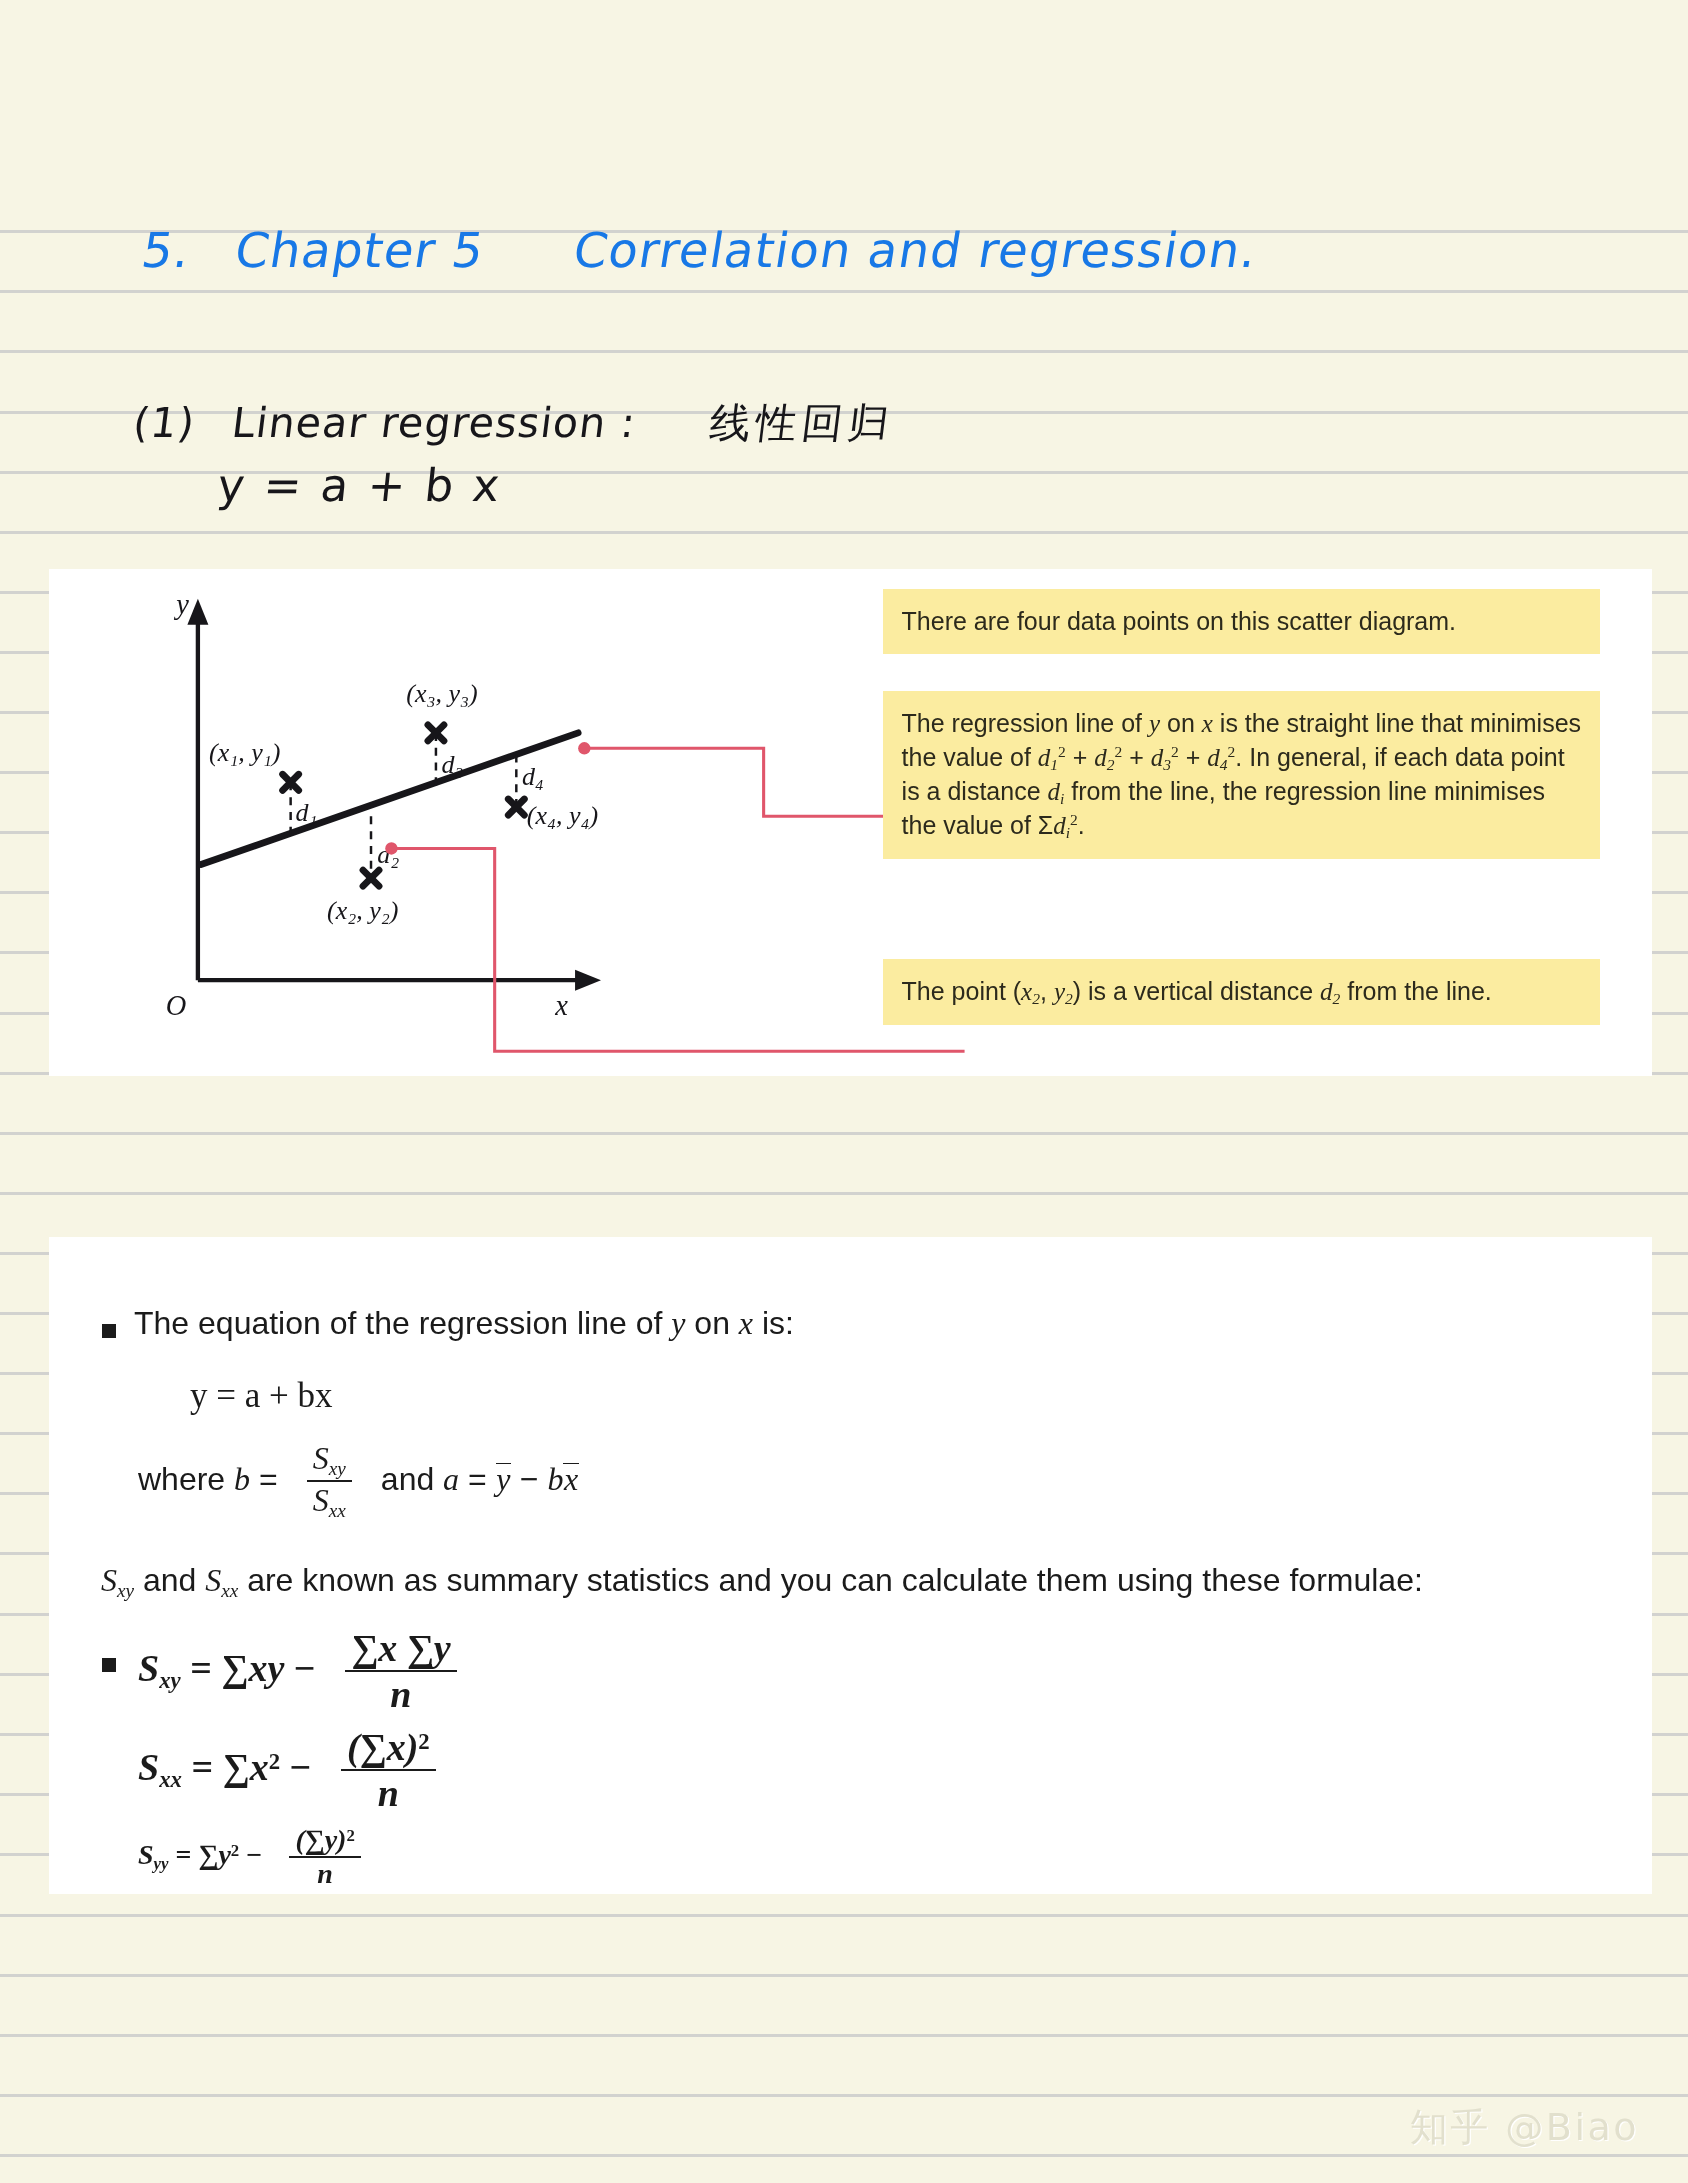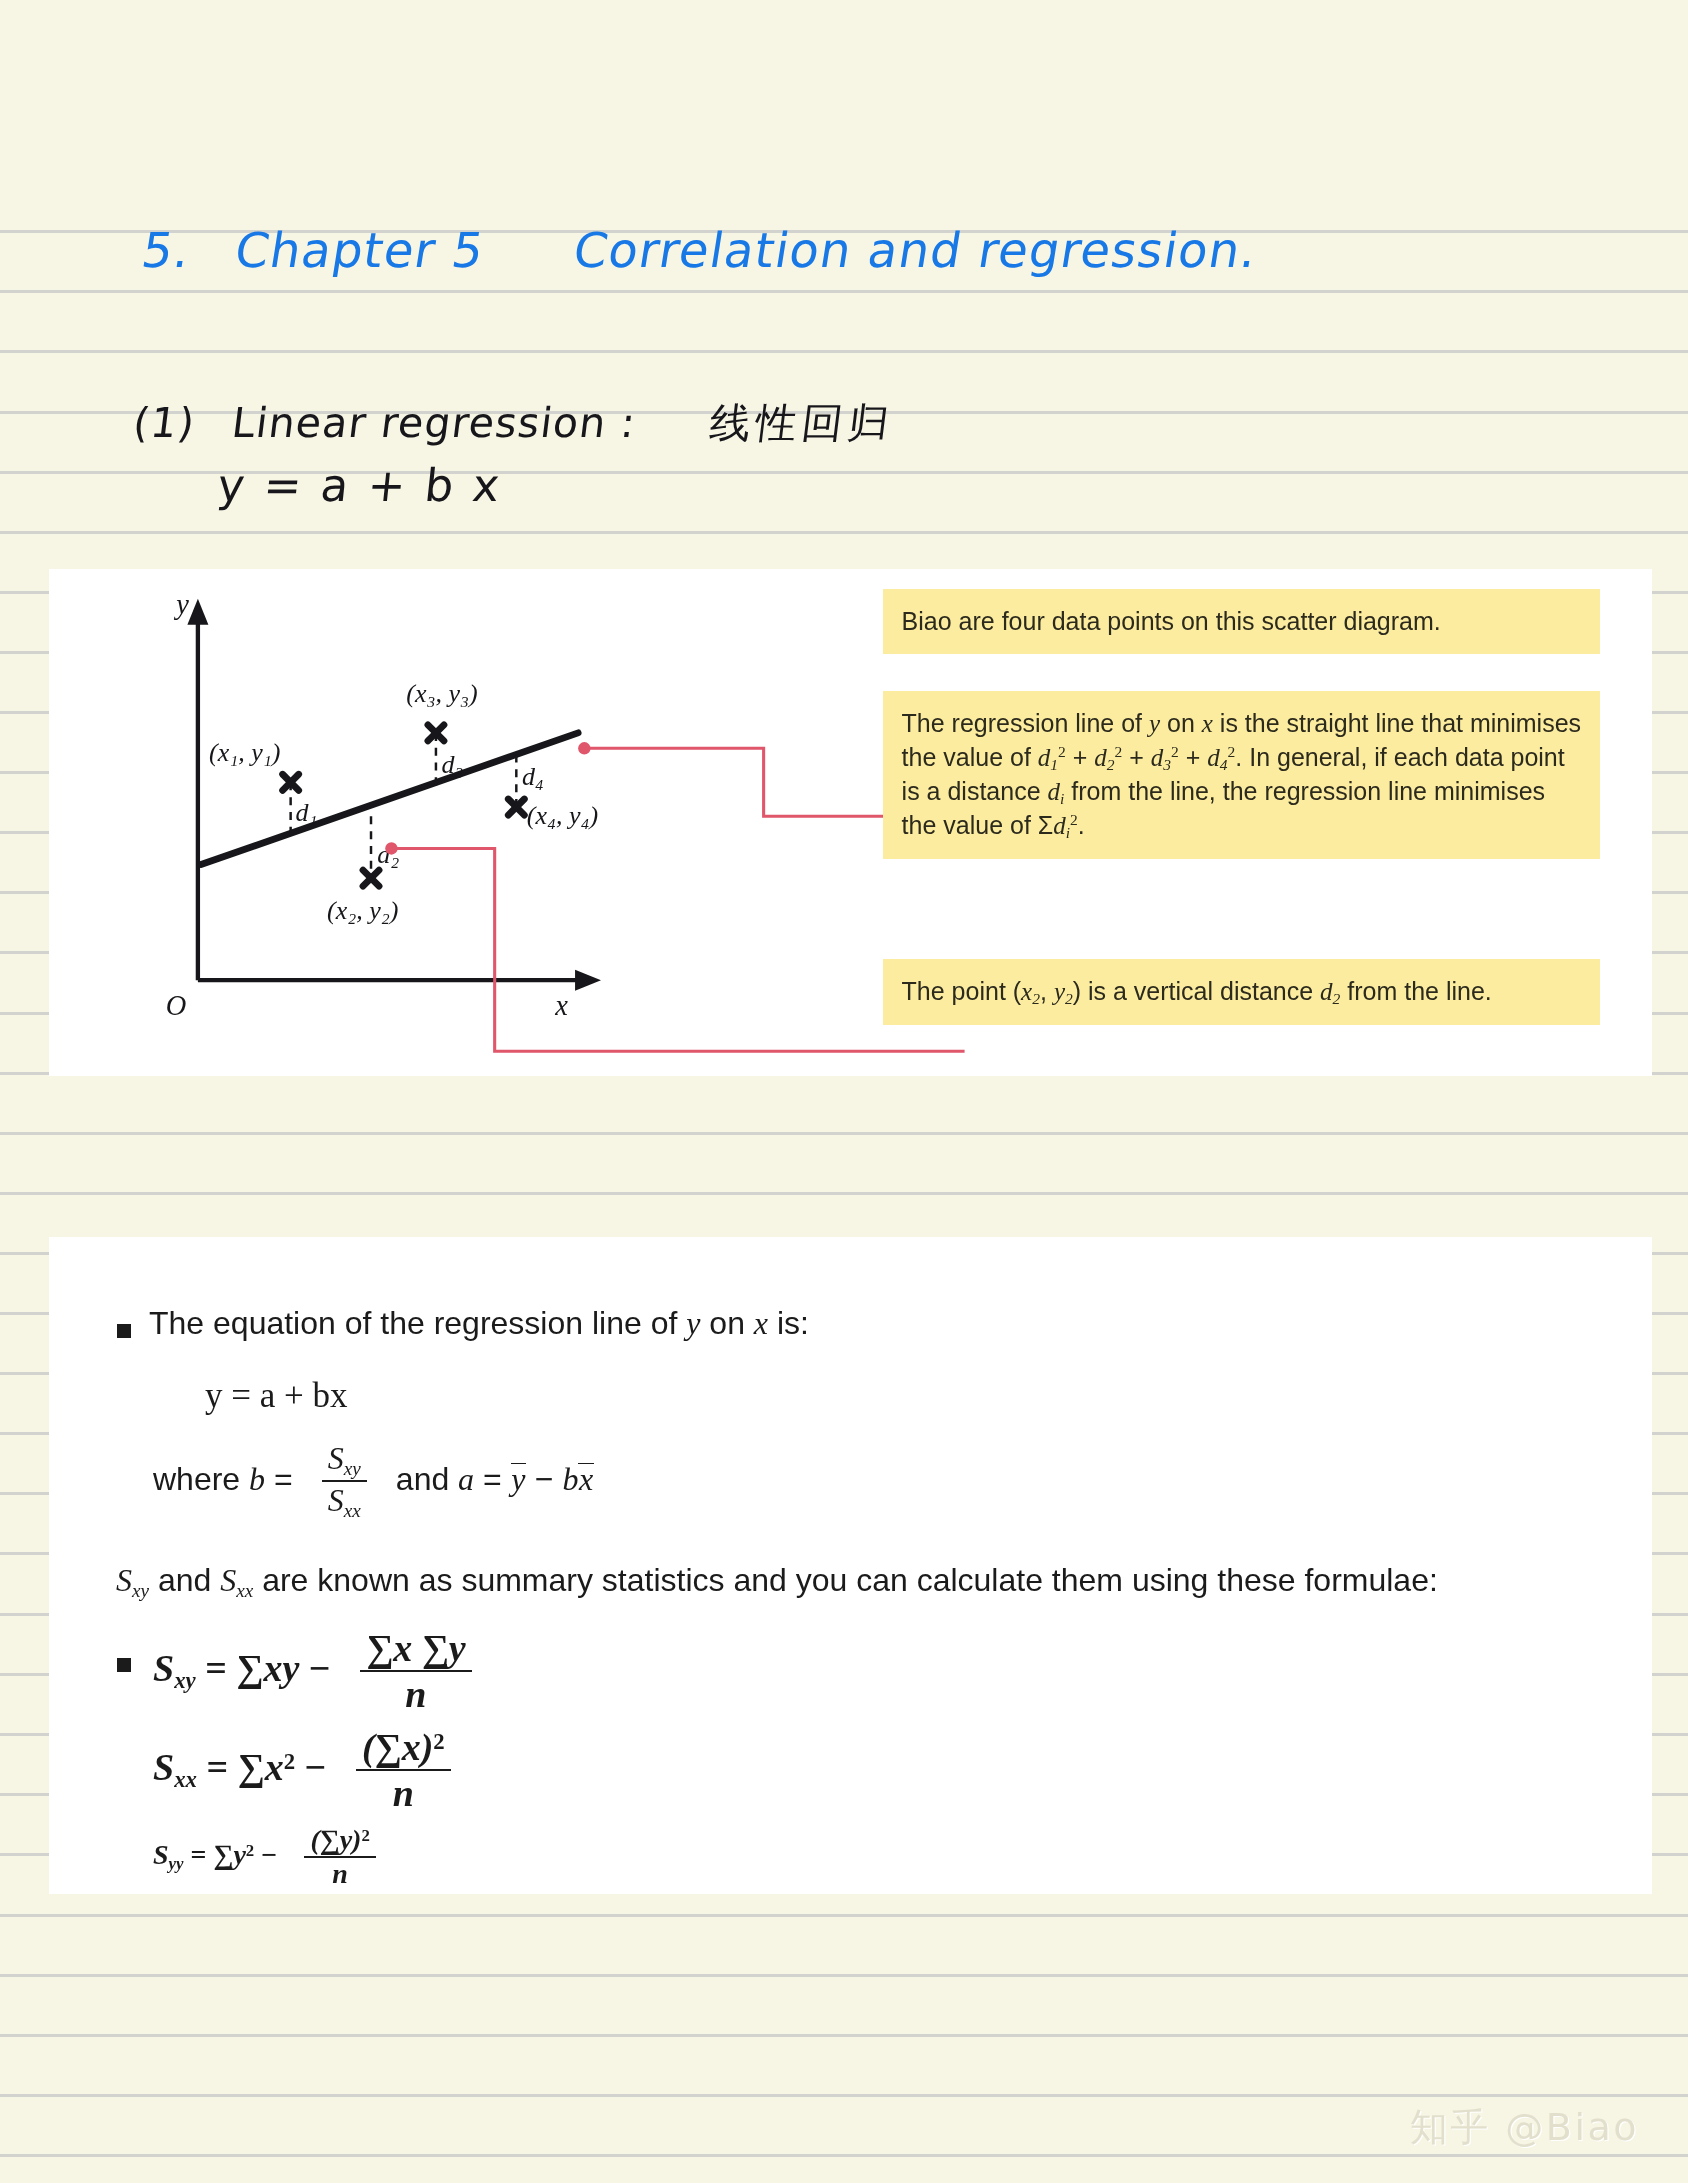--- a/index.html
+++ b/index.html
@@ -41,21 +41,21 @@
            line-height:1.30;z-index:4;}
   #callout-1{left:883px;top:589px;width:680px;padding:16px 18.6px;font-size:25px;}
   #callout-2{left:883px;top:691px;width:680px;padding:16px 18.6px;font-size:25px;}
   #callout-3{left:883px;top:959px;width:680px;padding:16px 18.6px;font-size:25px;}
   .callout i{font-family:"Liberation Serif", serif;font-style:italic;}
   .callout .sb{font-size:.62em;vertical-align:-0.25em;font-style:italic;
                font-family:"Liberation Serif", serif;}
   .callout .sp{font-size:.62em;vertical-align:0.55em;font-family:"Liberation Serif", serif;}
 
   
-  #formula-body{position:absolute;left:49px;top:1237px;width:1603px;height:576px;
+  #formula-body{position:absolute;left:34px;top:1237px;width:1603px;height:576px;
                 z-index:5;color:#1b1b1b;
                 font-family:"Liberation Sans", sans-serif;}
   .f-row{position:absolute;white-space:nowrap;}
   .bullet{position:absolute;width:13.6px;height:13.6px;background:#1b1b1b;}
   .serif{font-family:"Liberation Serif", serif;}
   .it{font-family:"Liberation Serif", serif;font-style:italic;}
   .sub{font-size:.60em;vertical-align:-0.30em;font-family:"Liberation Serif",serif;font-style:italic;}
   .sup{font-size:.60em;vertical-align:0.50em;font-family:"Liberation Serif",serif;}
   .ovl{border-top:1.9px solid #1b1b1b;display:inline-block;line-height:.95;padding:0 0.6px;}
 
@@ -173,21 +173,21 @@
 
     <path d="M 865 290 L 1155 290 L 1155 400 L 1480 400" fill="none" stroke="#e0566b" stroke-width="5"></path>
     <circle cx="865" cy="290" r="10" fill="#e0566b"></circle>
 
     <path d="M 553 452 L 720 452 L 720 780 L 1480 780" fill="none" stroke="#e0566b" stroke-width="5"></path>
     <circle cx="553" cy="452" r="10" fill="#e0566b"></circle>
   </svg>
 </div>
 
 <div class="callout" id="callout-1">
-  <span>Biao are four data points on this scatter diagram.</span>
+  <span>There are four data points on this scatter diagram.</span>
 </div>
 
 <div class="callout" id="callout-2">
   The regression line of <i>y</i> on <i>x</i> is the straight line
   that minimises the value of <i>d</i><span class="sb">1</span><span class="sp">2</span> + <i>d</i><span class="sb">2</span><span class="sp">2</span> + <i>d</i><span class="sb">3</span><span class="sp">2</span> + <i>d</i><span class="sb">4</span><span class="sp">2</span>.
   In general, if each data point is a distance <i>d</i><span class="sb">i</span> from
   the line, the regression line minimises the value
   of Σ<i>d</i><span class="sb">i</span><span class="sp">2</span>.
 </div>
 

